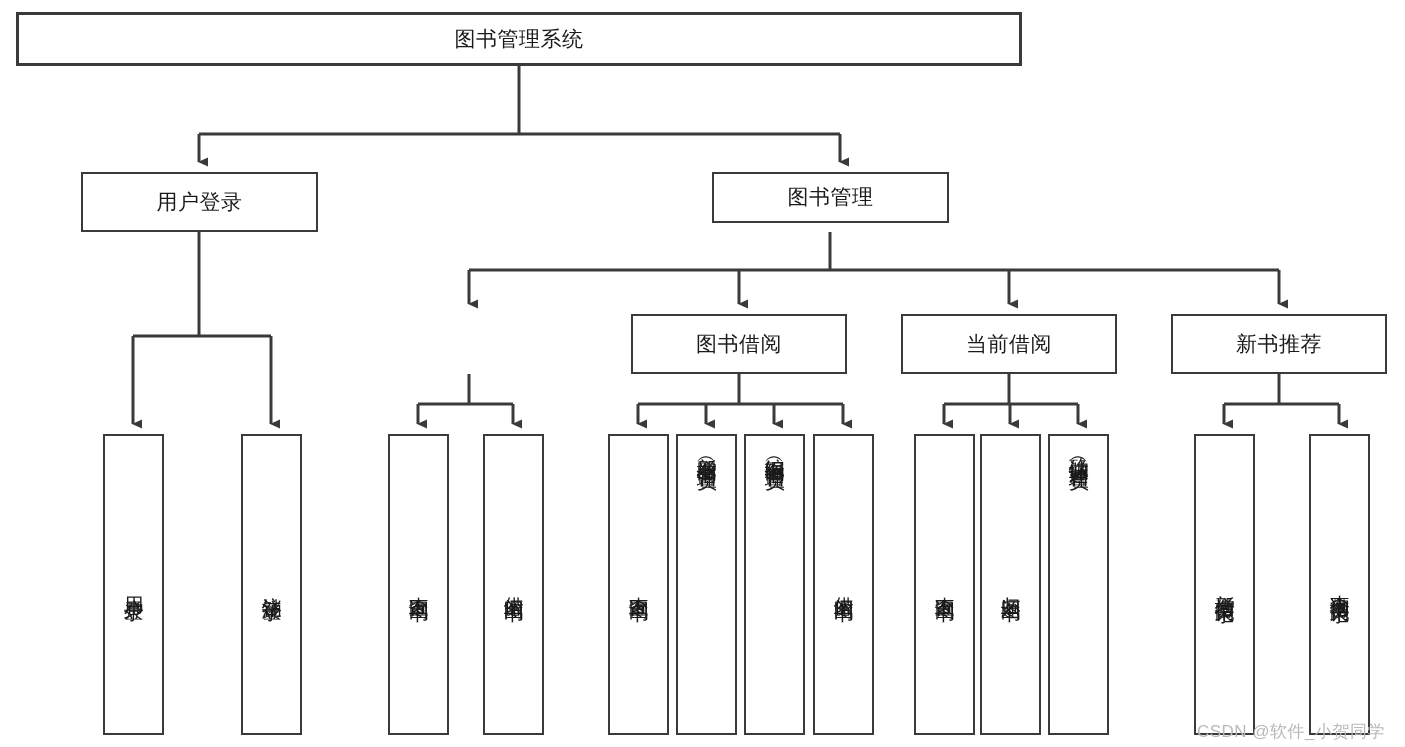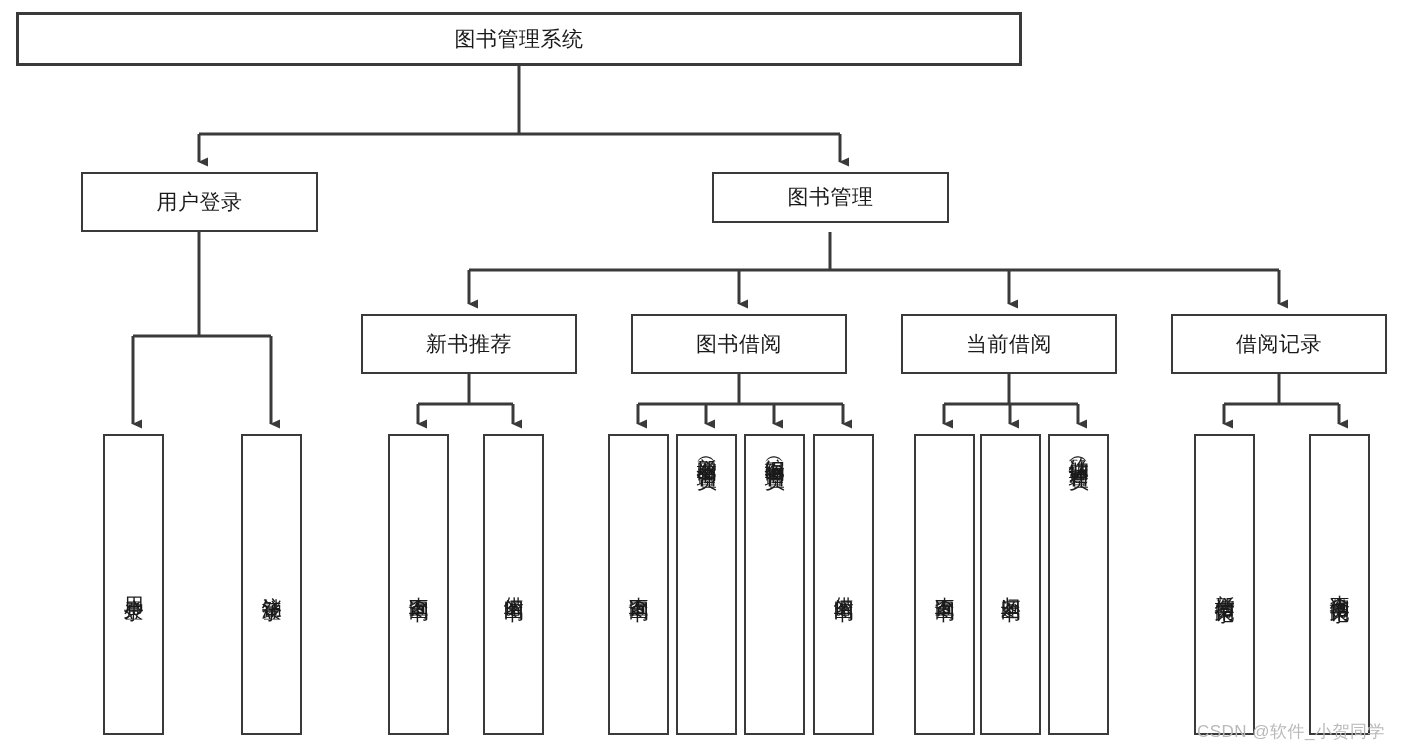--- a/index.html
+++ b/index.html
@@ -130,31 +130,28 @@
     <span class="node-label">图书管理系统</span>
   </div>
 
   <div class="node" style="left:81px; top:172px; width:237px; height:60px;">
     <span class="node-label">用户登录</span>
   </div>
   <div class="node" style="left:712px; top:172px; width:237px; height:51px;">
     <span class="node-label">图书管理</span>
   </div>
 
-  <div class="node" style="left:361px; top:314px; width:216px; height:60px;">
-    <span class="node-label">新书推荐</span>
-  </div>
   <div class="node" style="left:631px; top:314px; width:216px; height:60px;">
     <span class="node-label">图书借阅</span>
   </div>
   <div class="node" style="left:901px; top:314px; width:216px; height:60px;">
     <span class="node-label">当前借阅</span>
   </div>
   <div class="node" style="left:1171px; top:314px; width:216px; height:60px;">
-    <span class="node-label">借阅记录</span>
+    <span class="node-label">新书推荐</span>
   </div>
 
   <div class="node leaf centered" style="left:103px; top:434px; width:61px; height:301px;">
     <span class="node-label">用户登录</span>
   </div>
   <div class="node leaf centered" style="left:241px; top:434px; width:61px; height:301px;">
     <span class="node-label">注销登录</span>
   </div>
 
   <div class="node leaf centered" style="left:388px; top:434px; width:61px; height:301px;">

